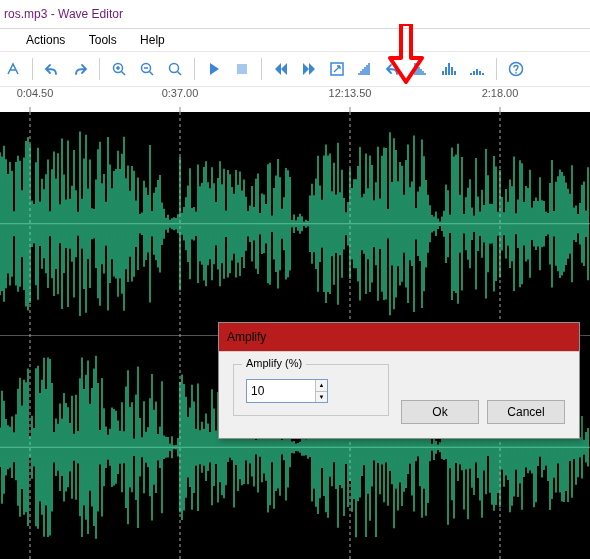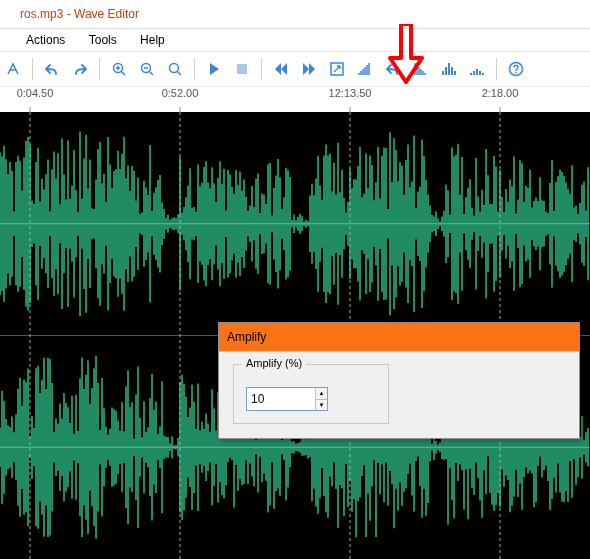--- a/index.html
+++ b/index.html
@@ -11,22 +11,22 @@
     font-family: "Segoe UI", Tahoma, sans-serif;
     font-size: 12px;
     background: #fff;
     color: #000;
     position: relative;
   }
   .titlebar {
     height: 28px;
     line-height: 28px;
     background: #fff;
-    color: #c2410c;
-    padding-left: 20px;
+    color: #701a75;
+    padding-left: 4px;
     border-bottom: 1px solid #d9d9d9;
   }
   .menubar {
     height: 22px;
     line-height: 22px;
     background: #fff;
     padding-left: 16px;
   }
   .menubar span {
     display: inline-block;
@@ -96,30 +96,30 @@
     top: 322px;
     width: 360px;
     background: #f0f0f0;
     border: 1px solid #8f8f8f;
     box-shadow: 2px 2px 6px rgba(0,0,0,0.3);
   }
   .dialog .titlebar2 {
     height: 28px;
     line-height: 28px;
     padding-left: 8px;
-    background: #f97316;
+    background: #b91c1c;
     border-bottom: 1px solid #d0d0d0;
     font-size: 12px;
   }
   .dialog .body {
     padding: 12px 14px 14px 14px;
   }
   .fieldset {
     border: 1px solid #c8c8c8;
-    padding: 22px 12px 12px 12px;
+    padding: 14px 12px 12px 12px;
     position: relative;
     width: 130px;
   }
   .legend {
     position: absolute;
     top: -8px;
     left: 8px;
     background: #f0f0f0;
     padding: 0 4px;
     font-size: 11px;
@@ -289,21 +289,21 @@
     <svg width="16" height="16" viewBox="0 0 16 16">
         <circle cx="8" cy="8" r="6.5" stroke="#3c86d8" stroke-width="1.5" fill="none"></circle>
         <path d="M6 6 C6 4 10 4 10 6 C10 8 8 8 8 9.5 M8 11.5 V12" stroke="#3c86d8" stroke-width="1.4" fill="none" stroke-linecap="round"></path>
       </svg>
   </div>
 </div>
 
 <div class="ruler">
   <div class="tick" style="left:35px">0:04.50</div>
   <div class="tickline" style="left:30px"></div>
-  <div class="tick" style="left:180px">0:52.00</div>
+  <div class="tick" style="left:180px">0:37.00</div>
   <div class="tickline" style="left:180px"></div>
   <div class="tick" style="left:350px">12:13.50</div>
   <div class="tickline" style="left:350px"></div>
   <div class="tick" style="left:500px">2:18.00</div>
   <div class="tickline" style="left:500px"></div>
 </div>
 
 <div class="waveview">
   <svg id="wavesvg" width="590" height="447">
       <line x1="0" y1="223.5" x2="590" y2="223.5" stroke="#555" stroke-width="1"></line>
@@ -328,14 +328,18 @@
     <div class="fieldset">
       <div class="legend">Amplify (%)</div>
       <div class="numinput">
         <input type="text" value="10" style="">
         <div class="spin">
           <div>▲</div>
           <div>▼</div>
         </div>
       </div>
     </div>
+    <div class="btns">
+      <div class="winbtn">Ok</div>
+      <div class="winbtn">Cancel</div>
+    </div>
   </div>
 </div>
 
 </body></html>

